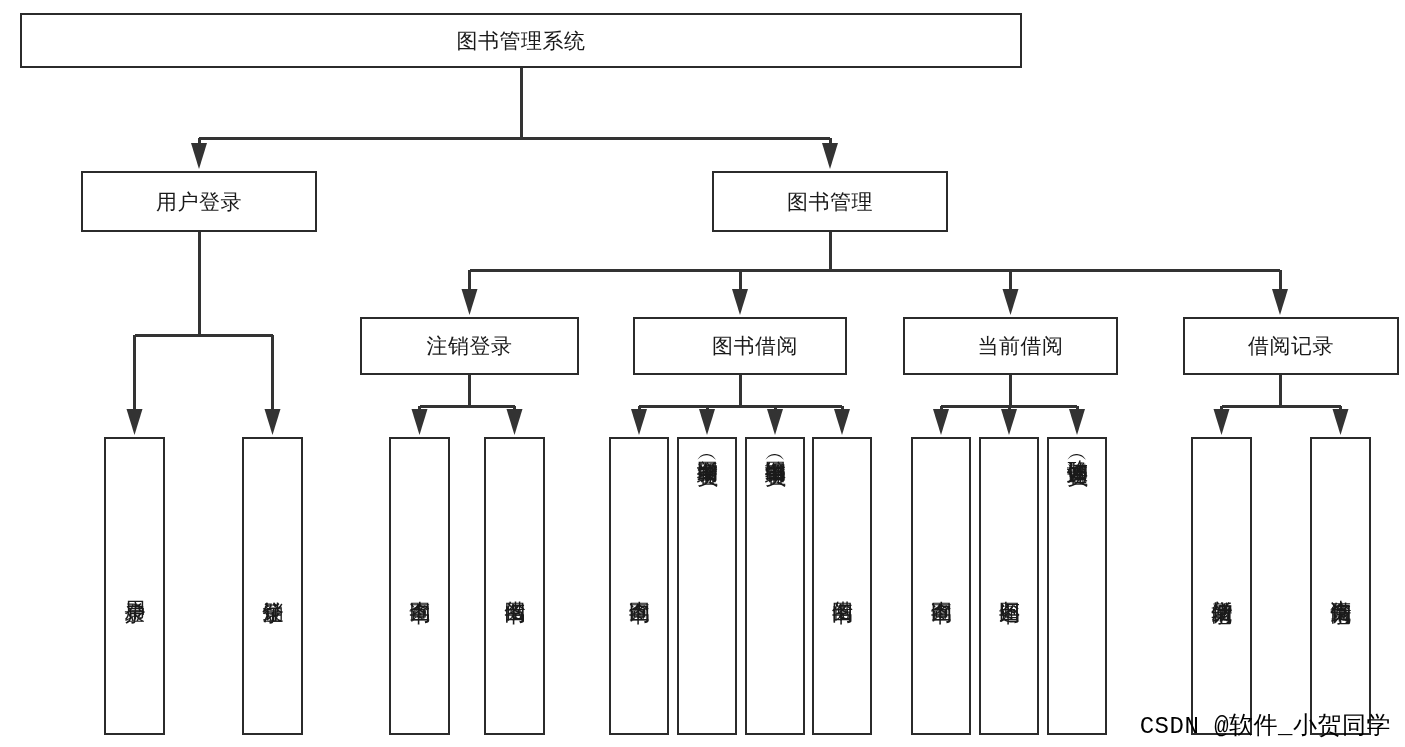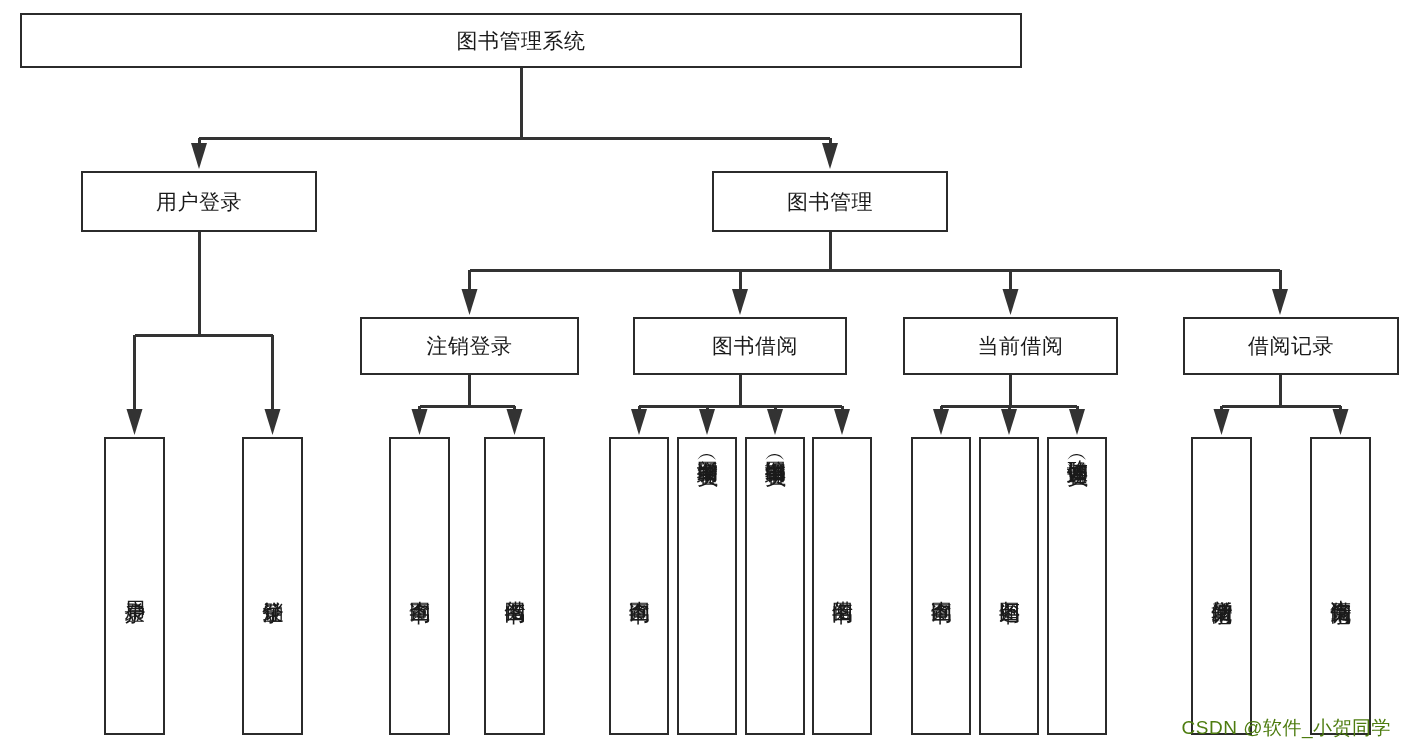--- a/index.html
+++ b/index.html
@@ -59,24 +59,25 @@
     left: 0;
     top: 0;
     width: 1405px;
     height: 747px;
     pointer-events: none;
   }
   .watermark {
     position: absolute;
     right: 14px;
     bottom: 6px;
-    font-size: 19px;
-    color: #4d7c0f;
+    font-size: 24px;
+    color: #000000;
     white-space: nowrap;
     letter-spacing: 0.5px;
+    font-family: Liberation Mono, monospace;
   }
 </style>
 </head>
 <body>
 
 <div id="diagram-root">
   <svg id="connector-layer" viewBox="0 0 1405 747" width="1405" height="747" aria-hidden="true">
       <line x1="521" y1="68" x2="521" y2="138" stroke="#333333" stroke-width="3" shape-rendering="crispEdges"></line>
       <line x1="199" y1="138" x2="830" y2="138" stroke="#333333" stroke-width="3" shape-rendering="crispEdges"></line>
       <line x1="199" y1="138" x2="199" y2="145" stroke="#333333" stroke-width="3" shape-rendering="crispEdges"></line>

